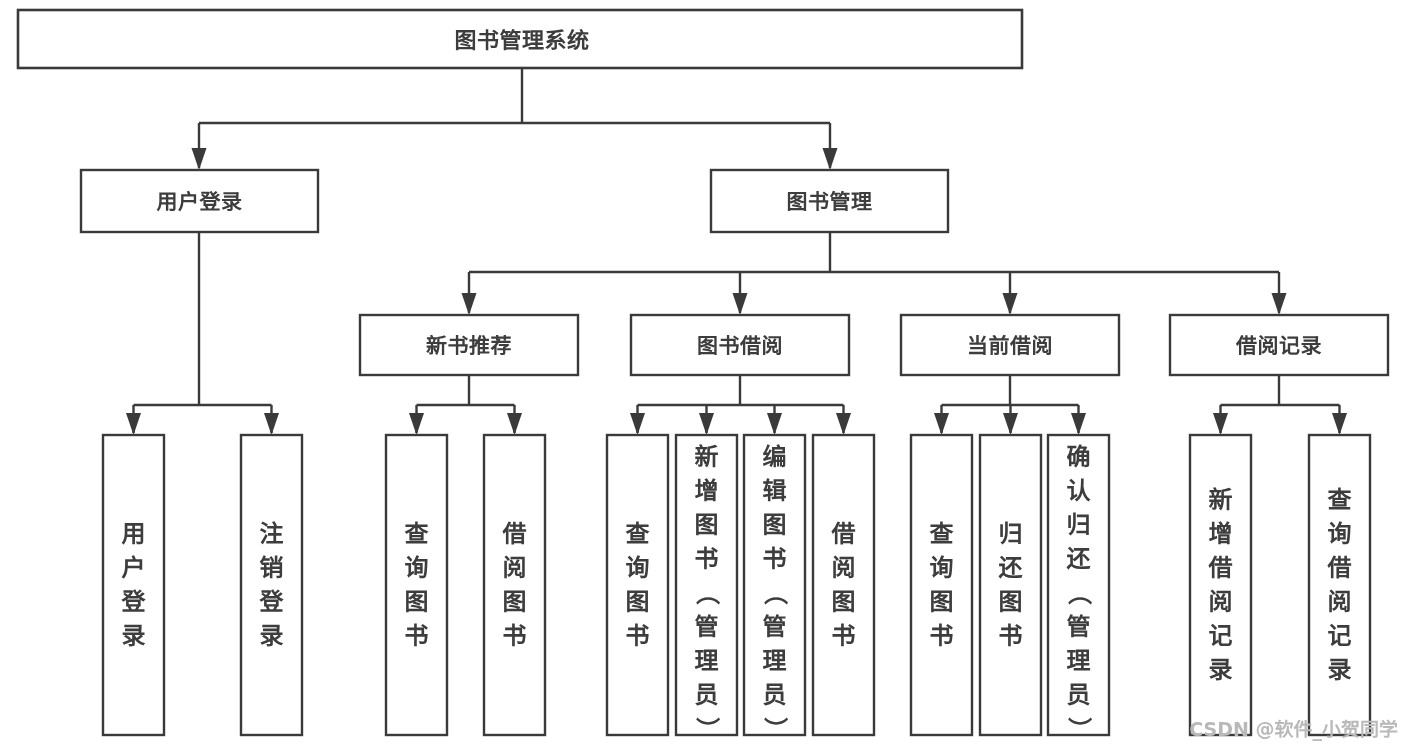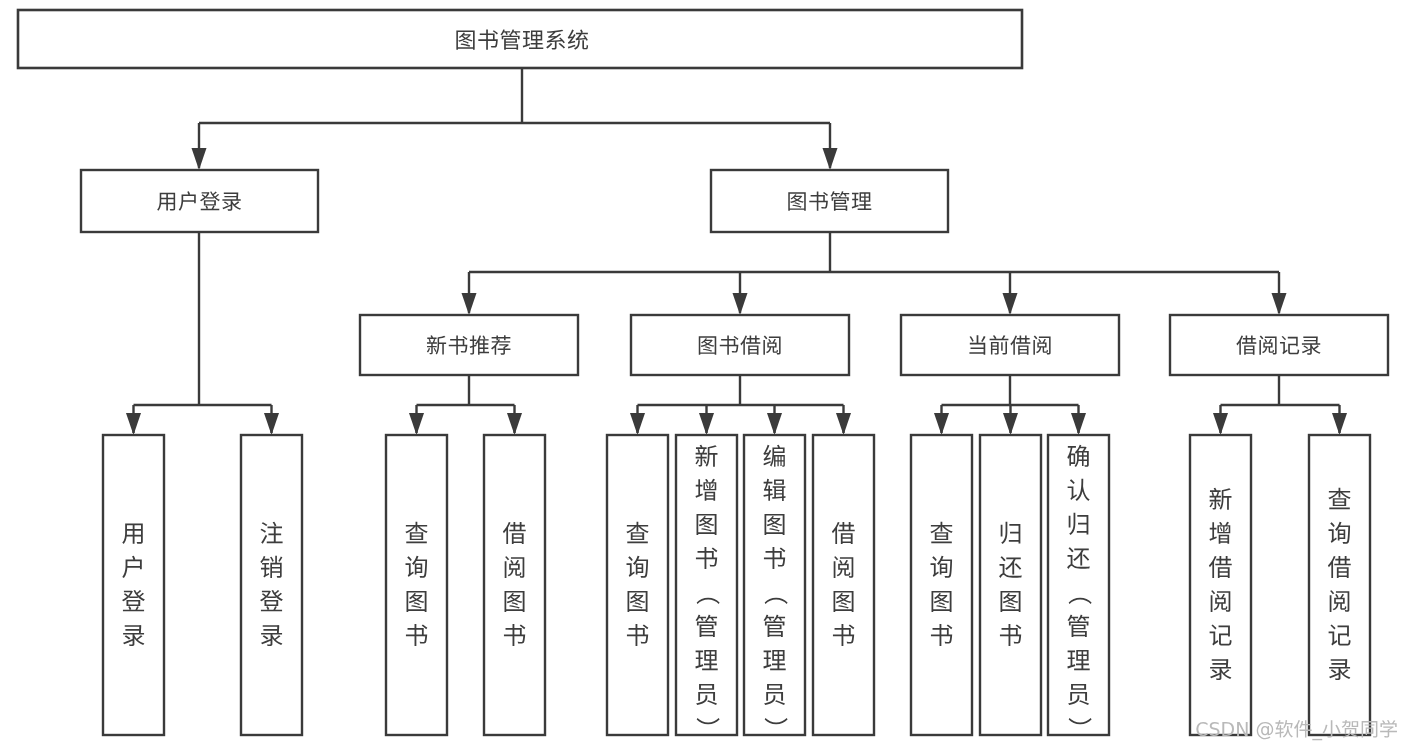--- a/index.html
+++ b/index.html
@@ -12,20 +12,21 @@
     width: 1405px;
     height: 747px;
     font-family: "DejaVu Sans", "Liberation Sans", sans-serif;
     overflow: hidden;
     position: relative;
   }
   #diagram-root {
     position: relative;
     width: 1153px;
     height: 747px;
+    font-weight: bold;
   }
   svg#tree-svg {
     position: absolute;
     left: 0;
     top: 0;
     width: 1405px;
     height: 747px;
     display: block;
   }
   .node-box {

